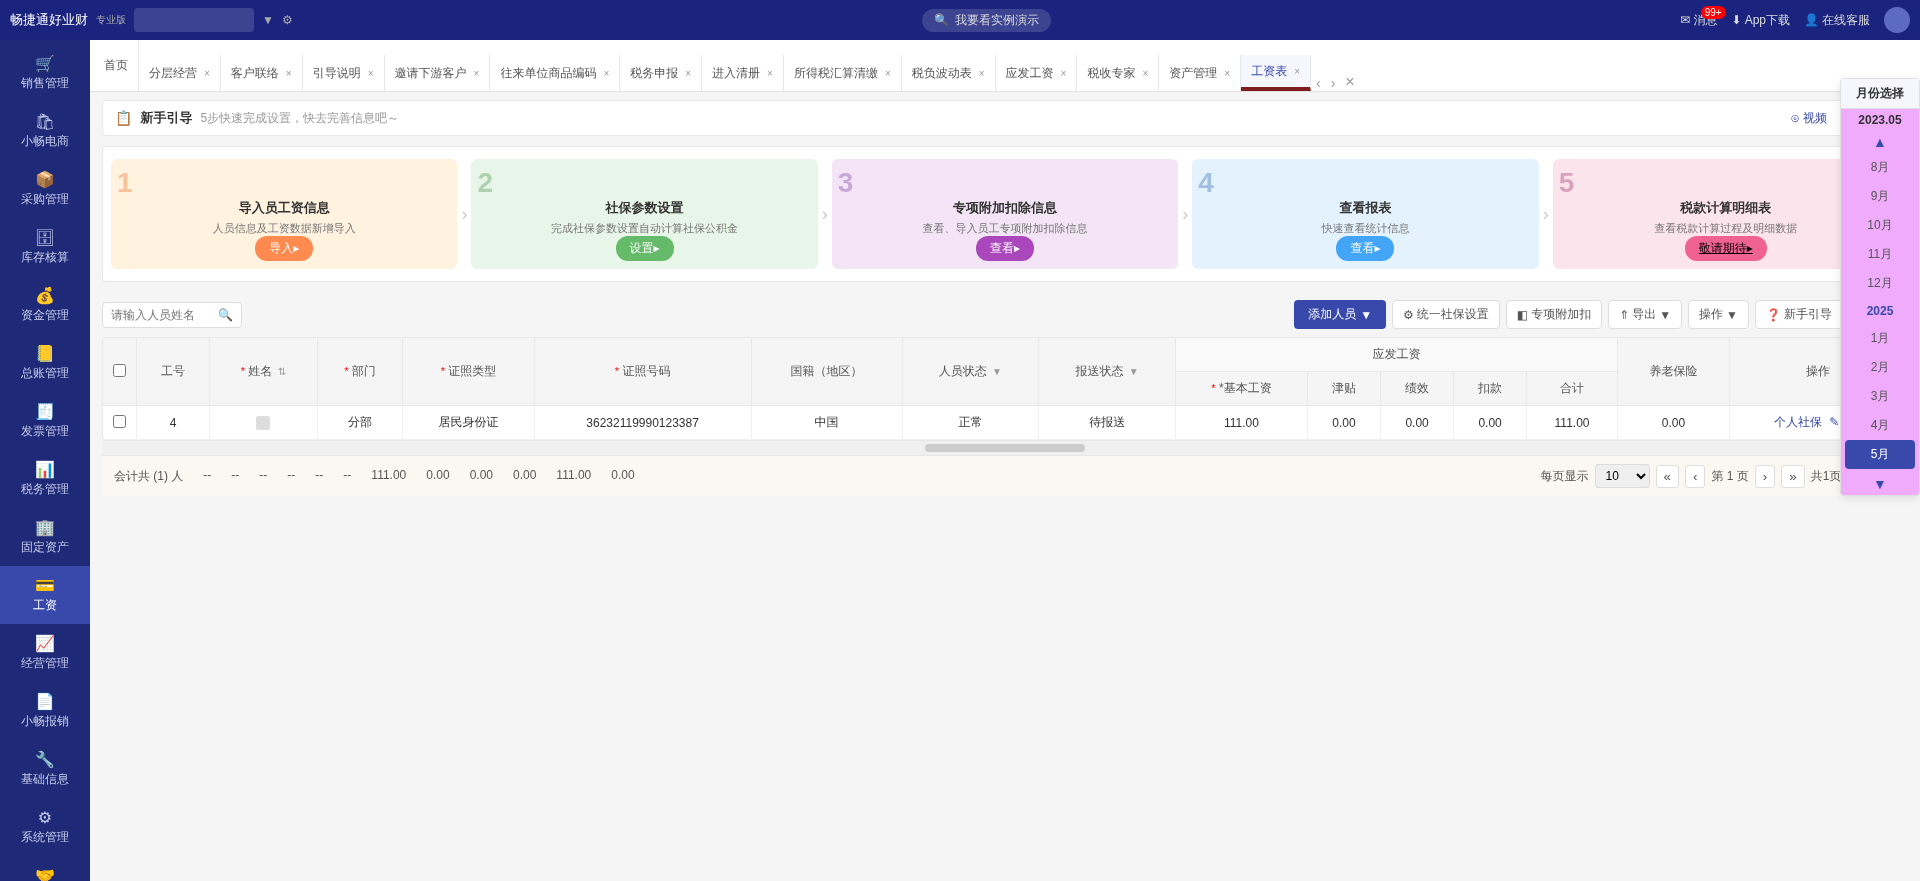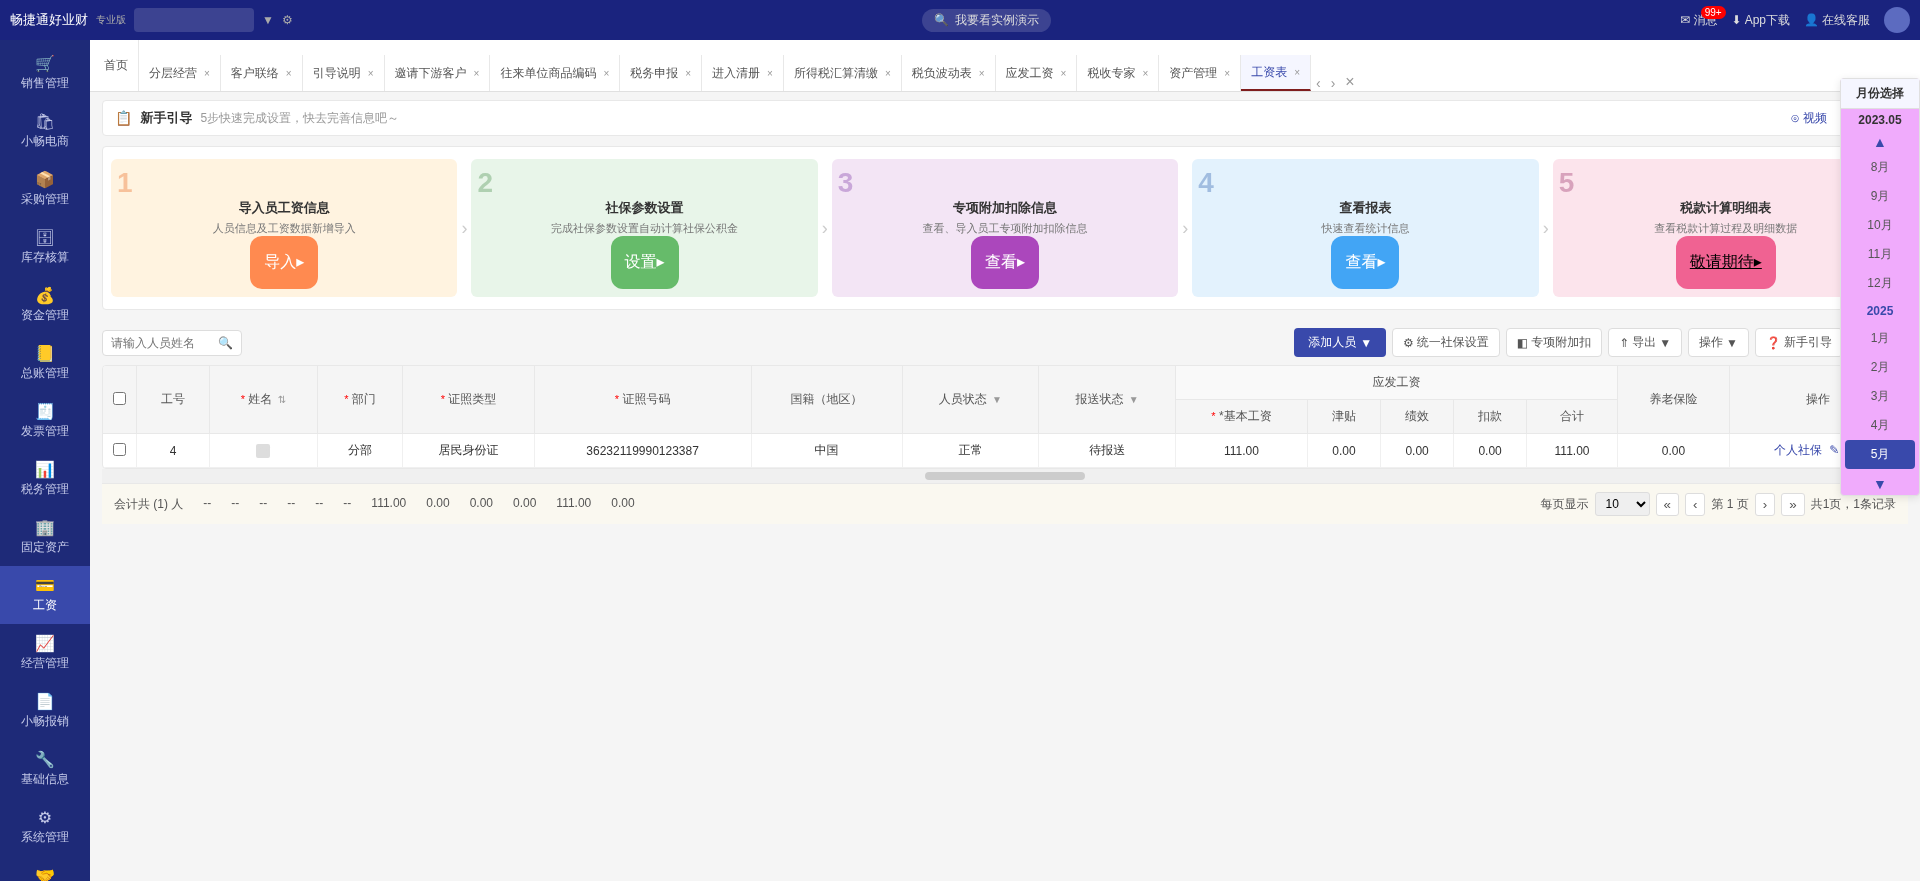--- a/index.html
+++ b/index.html
@@ -22,21 +22,21 @@
     .sidebar { width: 90px; background: #1e2a78; color: #fff; display: flex; flex-direction: column; align-items: center; padding-top: 4px; flex-shrink: 0; }
     .sidebar-item { width: 100%; text-align: center; padding: 10px 4px; font-size: 12px; cursor: pointer; color: #c5cae9; }
     .sidebar-item.active { background: #3949ab; color: #fff; }
 
     
     .content-area { flex: 1; display: flex; flex-direction: column; overflow: hidden; }
 
     
     .tab-bar { background: #fff; border-bottom: 1px solid #e0e0e0; display: flex; align-items: flex-end; height: 52px; flex-shrink: 0; padding: 0 4px; overflow: hidden; }
     .tab-item { display: flex; align-items: center; padding: 0 10px; height: 36px; border-right: 1px solid #e8e8e8; font-size: 12px; cursor: pointer; white-space: nowrap; color: #555; gap: 4px; }
-    .tab-item.active { color: #3949ab; border-bottom: 2px solid #7f1d1d; background: #f5f6ff; }
+    .tab-item.active { color: #3949ab; border-bottom: 4px solid #7f1d1d; background: #f5f6ff; }
     .tab-item .close-btn { color: #999; font-size: 10px; margin-left: 3px; }
     .tab-nav-btn { padding: 0 5px; color: #999; cursor: pointer; font-size: 14px; }
     .tab-bar-home { padding: 0 10px; color: #555; font-size: 12px; cursor: pointer; border-right: 1px solid #e8e8e8; height: 100%; display: flex; align-items: center; }
 
     
     .page-content { flex: 1; overflow-y: auto; overflow-x: hidden; background: #f5f5f5; }
 
     
     .page-inner { padding: 8px 12px; }
     .new-guide-bar { display: flex; align-items: center; gap: 8px; background: #fff; padding: 8px 12px; border-radius: 4px; margin-bottom: 10px; border: 1px solid #e8e8e8; }
@@ -53,21 +53,21 @@
     .wizard-step.step4 { background: #e3f2fd; }
     .wizard-step.step5 { background: #fce4ec; }
     .step-number { font-size: 28px; font-weight: bold; opacity: 0.3; align-self: flex-start; }
     .step1 .step-number { color: #e65100; }
     .step2 .step-number { color: #2e7d32; }
     .step3 .step-number { color: #6a1b9a; }
     .step4 .step-number { color: #0d47a1; }
     .step5 .step-number { color: #880e4f; }
     .step-title { font-size: 13px; font-weight: bold; margin-bottom: 4px; }
     .step-desc { font-size: 11px; color: #777; margin-bottom: 0; line-height: 1.4; }
-    .step-btn { border: none; border-radius: 12px; padding: 16px 14px; font-size: 16px; cursor: pointer; }
+    .step-btn { border: none; border-radius: 12px; padding: 4px 14px; font-size: 12px; cursor: pointer; }
     .step1 .step-btn { background: #ff8a50; color: white; }
     .step2 .step-btn { background: #66bb6a; color: white; }
     .step3 .step-btn { background: #ab47bc; color: white; }
     .step4 .step-btn { background: #42a5f5; color: white; }
     .step5 .step-btn { background: #f06292; color: #000000; text-decoration: underline; }
     .step-arrow { display: flex; align-items: center; color: #ccc; font-size: 18px; padding: 0 4px; }
 
     
     .toolbar { display: flex; align-items: center; gap: 24px; padding: 8px 0; }
     .search-input { border: 1px solid #ddd; border-radius: 4px; padding: 5px 8px; font-size: 12px; width: 140px; display: flex; align-items: center; gap: 4px; background: #fff; }

